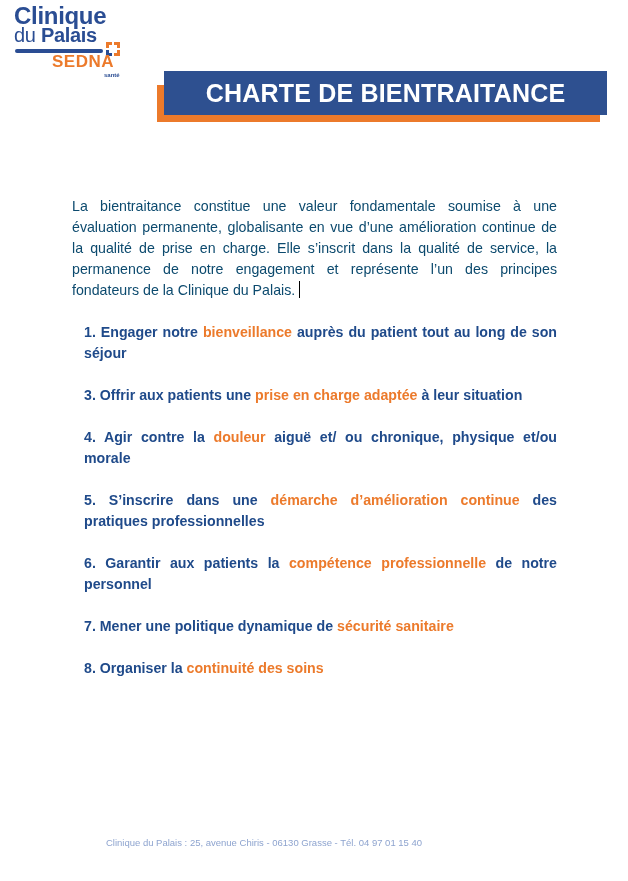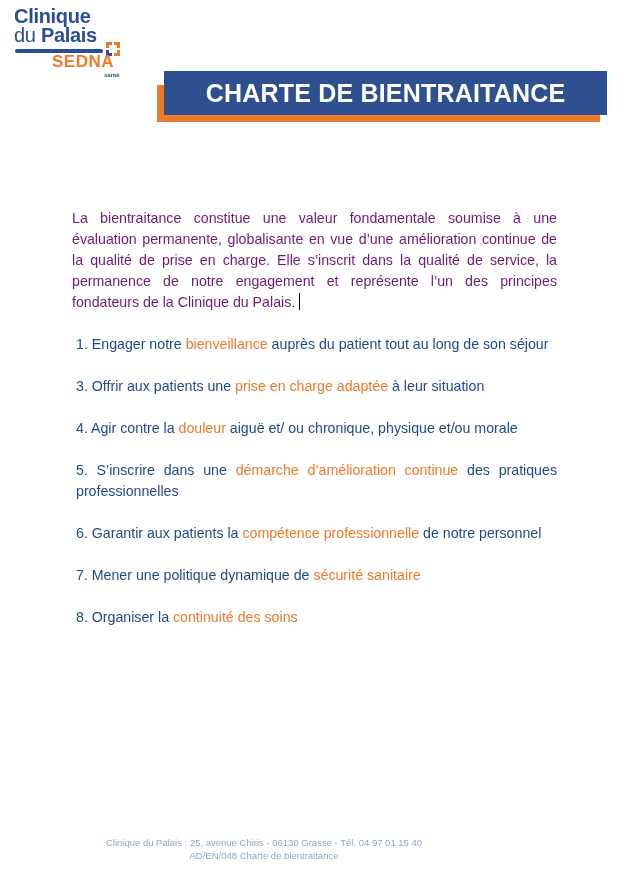--- a/index.html
+++ b/index.html
@@ -20,21 +20,21 @@
       left: 14px;
       top: 6px;
       width: 112px;
       height: 70px;
       background: #ffffff;
     }
     .logo .l1 {
       position: absolute;
       left: 0;
       top: 0;
-      font-size: 20px;
+      font-size: 24px;
       font-weight: bold;
       color: #2a4d93;
       letter-spacing: -0.3px;
       line-height: 20px;
     }
     .logo .l2 {
       position: absolute;
       left: 0;
       top: 19px;
       font-size: 20px;
@@ -110,35 +110,35 @@
     .content {
       position: absolute;
       left: 72px;
       top: 196px;
       width: 485px;
       color: #1f4e8f;
       font-size: 14.2px;
       line-height: 21px;
     }
     .intro {
-      margin: 12px 0 21px 0;
+      margin: 0 0 21px 0;
       text-align: justify;
-      color: #701a75;
+      color: #0c4a6e;
     }
     .cursor {
       display: inline-block;
       width: 1px;
       height: 17px;
       background: #000;
       vertical-align: -3px;
       margin-left: 4px;
     }
     .item {
-      margin: 0 0 21px 4px;
-      font-weight: normal;
+      margin: 0 0 21px 12px;
+      font-weight: bold;
       text-align: justify;
       text-align-last: left;
       color: #1f4a8a;
     }
     .hl { color: #ec7a2b; }
     
     .footer {
       position: absolute;
       left: 0;
       width: 528px;
@@ -179,14 +179,13 @@
       <p class="item"><span>4. Agir contre la </span><span class="hl">douleur</span><span> aiguë et/ ou chronique, physique et/ou morale</span></p>
       <p class="item"><span>5. S’inscrire dans une </span><span class="hl">démarche d’amélioration continue</span><span> des pratiques professionnelles</span></p>
       <p class="item"><span>6. Garantir aux patients la </span><span class="hl">compétence professionnelle</span><span> de notre personnel</span></p>
       <p class="item"><span>7. Mener une politique dynamique de </span><span class="hl">sécurité sanitaire</span></p>
       <p class="item"><span>8. Organiser la </span><span class="hl">continuité des soins</span></p>
     </div>
 </div>
 
 <div class="footer">
   <div>Clinique du Palais : 25, avenue Chiris - 06130 Grasse - Tél. 04 97 01 15 40</div>
-  <div>AD/EN/048 Charte de bientraitance</div>
 </div>
 
 </body></html>

